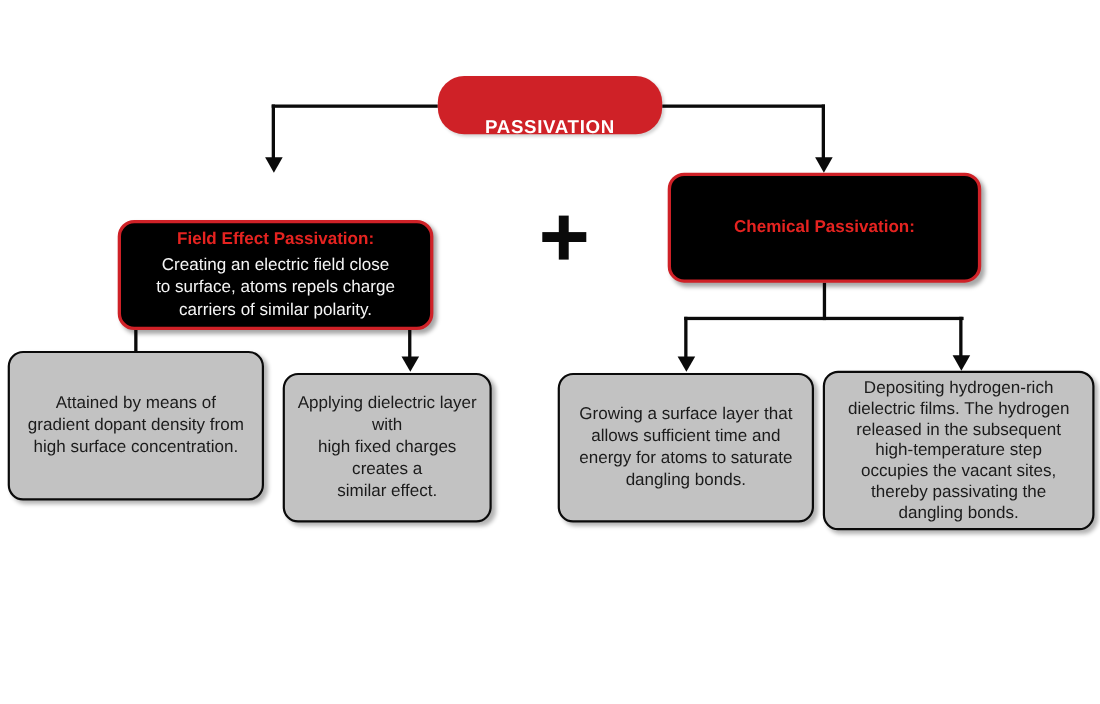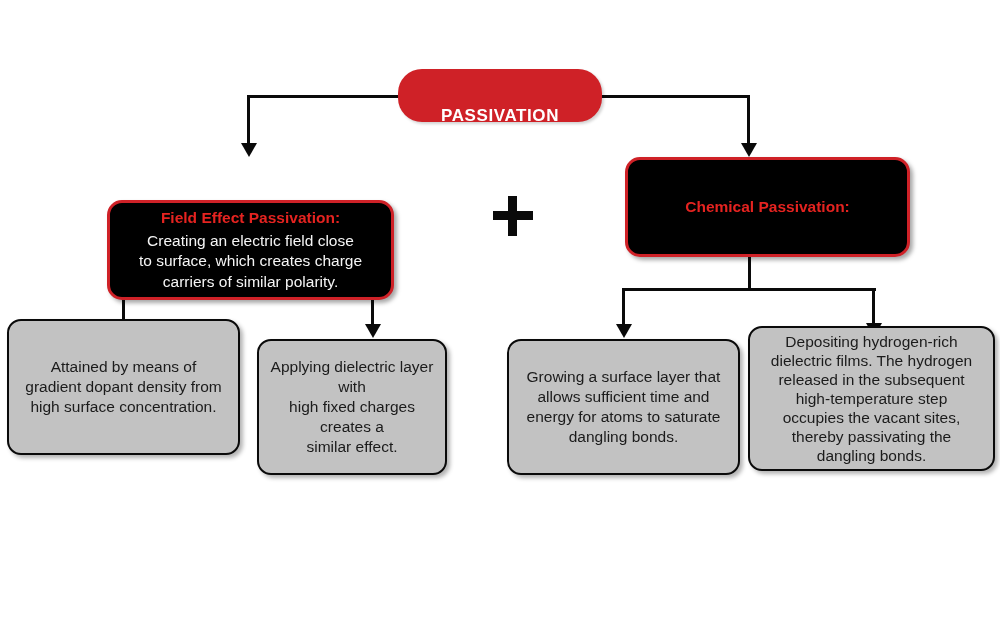--- a/index.html
+++ b/index.html
@@ -26,21 +26,21 @@
   }
   
   .node-branch{
     position:absolute;top:157px;height:100px;
     background:#000000;border:3px solid #cf2127;border-radius:15px;
     box-shadow:3px 3px 4px rgba(0,0,0,0.35);
     display:flex;flex-direction:column;align-items:center;justify-content:center;
     gap:3px;box-sizing:border-box;padding:4px 6px;
   }
   .node-branch.left{left:107px;width:287px;margin-top:43px;}
-  .node-branch.right{left:607px;width:285px;margin-left:18px;}
+  .node-branch.right{left:607px;width:285px;}
   .branch-title{color:#e52320;font-weight:bold;font-size:15.5px;line-height:20px;text-align:center;}
   .branch-body{color:#f5f5f5;font-size:15.5px;line-height:20.5px;text-align:center;white-space:pre-line;}
   
   .plus{position:absolute;left:488px;top:191px;width:50px;height:50px;}
   .plus .hbar{position:absolute;left:5px;top:20px;width:40px;height:9px;background:#0a0a0a;}
   .plus .vbar{position:absolute;left:20px;top:5px;width:9px;height:40px;background:#0a0a0a;}
   
   .source-badge{
     position:absolute;left:2px;top:274px;width:186px;height:23px;z-index:6;
     background:#8c8c8c;display:flex;align-items:center;padding-left:8px;
@@ -54,21 +54,21 @@
   .leaf{
     position:absolute;background:#c2c2c2;border:2.5px solid #0a0a0a;border-radius:14px;
     box-shadow:3px 3px 4px rgba(0,0,0,0.3);
     display:flex;align-items:center;justify-content:center;text-align:center;
     box-sizing:border-box;padding:4px;
   }
   .leaf span{color:#1b1b1b;font-size:15.5px;line-height:20px;white-space:pre-line;}
   .leaf-1{left:7px;top:319px;width:233px;height:136px;}
   .leaf-2{left:257px;top:339px;width:190px;height:136px;}
   .leaf-3{left:507px;top:339px;width:233px;height:136px;}
-  .leaf-4{left:748px;top:326px;width:247px;height:145px;}
+  .leaf-4{left:748px;top:337px;width:247px;height:145px;}
   .leaf-4 span{line-height:19px;}
 </style>
 </head>
 <body>
 
 <div class="stage">
 
   <div class="line" style="left:247px;top:95px;width:151px;height:3px;"></div>
   <div class="line" style="left:247px;top:95px;width:3px;height:49px;"></div>
   <div class="arrow" style="left:241px;top:143px;"></div>
@@ -91,21 +91,21 @@
   <div class="line" style="left:872px;top:288px;width:3px;height:38px;"></div>
   <div class="arrow" style="left:866px;top:323px;"></div>
 
   <div class="node-root">
     <span>PASSIVATION</span>
   </div>
 
   <div class="node-branch left">
     <div class="branch-title">Field Effect Passivation:</div>
     <div class="branch-body">Creating an electric field close
-to surface, which creates charge
+to surface, atoms repels charge
 carriers of similar polarity.</div>
   </div>
 
   <div class="node-branch right">
     <div class="branch-title">Chemical Passivation:</div>
   </div>
 
   <div class="plus">
     <div class="hbar"></div>
     <div class="vbar"></div>

